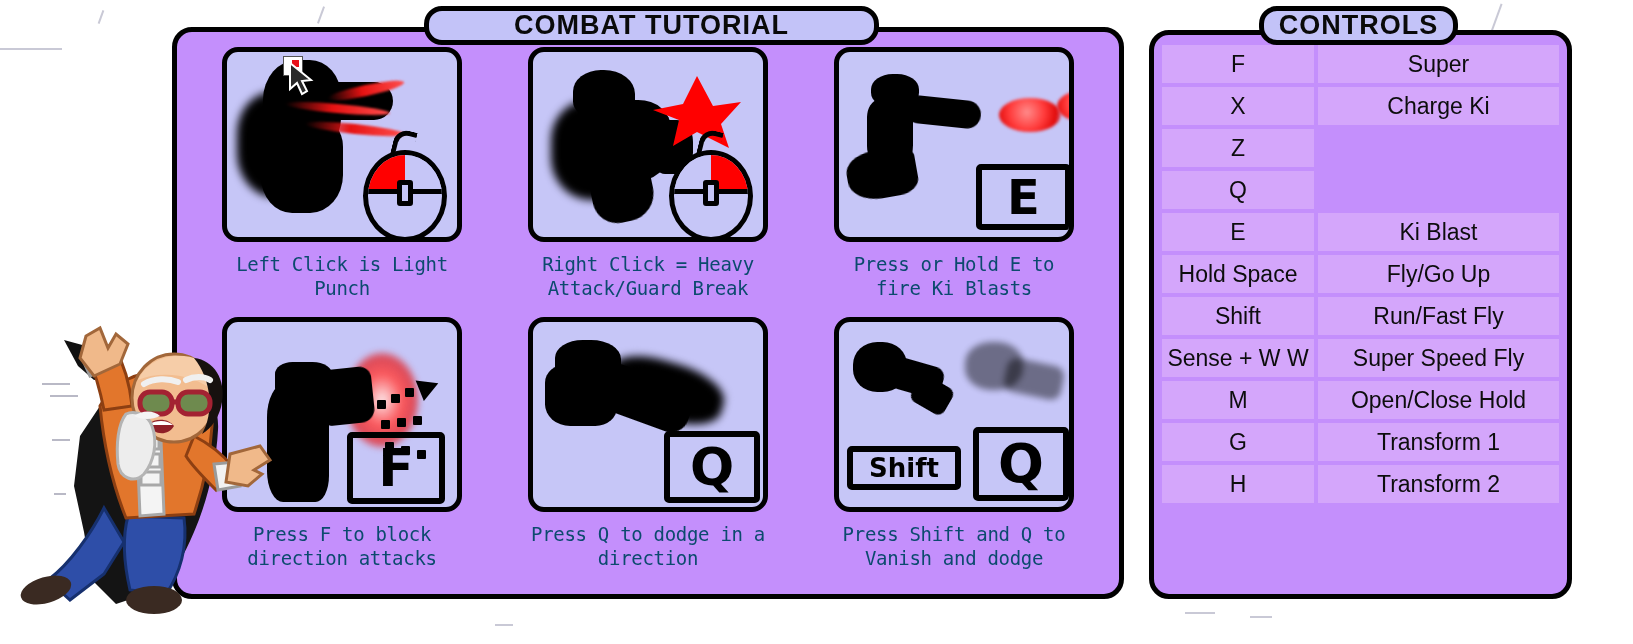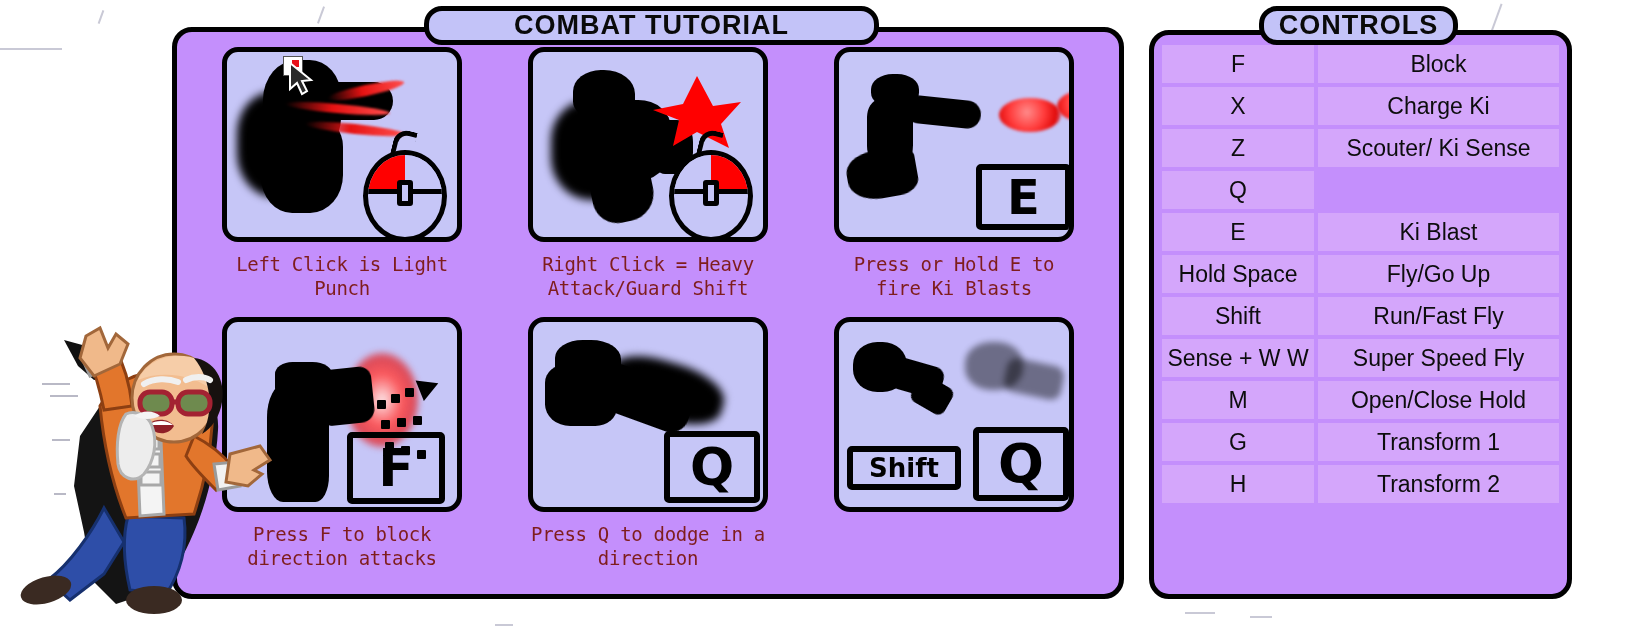--- a/index.html
+++ b/index.html
@@ -55,21 +55,21 @@
     overflow: hidden;
     flex: 0 0 auto;
   }
   .tut-caption {
     margin-top: 10px;
     width: 250px;
     text-align: center;
     font-family: "DejaVu Sans Mono", "Liberation Mono", monospace;
     font-size: 19px;
     line-height: 1.28;
-    color: #7f1d1d;
+    color: #0c4a6e;
     letter-spacing: -0.3px;
   }
 
   
   .fig {
     position: absolute;
     background: #000;
     border-radius: 40% 45% 38% 42%;
     filter: blur(0.4px);
   }
@@ -256,21 +256,21 @@
             <polygon points="46,4 62,34 90,30 70,52 78,76 46,60 22,74 28,48 2,38 32,32" fill="#ff0000"></polygon>
           </svg>
           <div class="mouse-cord" style="left:166px;top:78px;"></div>
           <div class="mouse" style="left:136px;top:98px;">
             <div class="lbtn"></div>
             <div class="rbtn on"></div>
             <div class="divline"></div>
             <div class="wheel"></div>
           </div>
         </div>
-        <div class="tut-caption">Right Click = Heavy Attack/Guard Shift</div>
+        <div class="tut-caption">Right Click = Heavy Attack/Guard Break</div>
       </div>
 
       <div class="tut-cell">
         <div class="tut-card">
           <div class="fig" style="left:32px;top:22px;width:48px;height:34px;border-radius:45%;"></div>
           <div class="fig" style="left:28px;top:48px;width:46px;height:70px;border-radius:25% 25% 35% 35%;"></div>
           <div class="fig" style="left:66px;top:46px;width:76px;height:28px;border-radius:14px;transform:rotate(6deg);"></div>
           <div class="fig" style="left:8px;top:98px;width:70px;height:48px;border-radius:40% 25% 30% 45%;transform:rotate(-10deg);"></div>
           <div class="orb" style="left:160px;top:46px;width:62px;height:34px;"></div>
           <div class="orb" style="left:218px;top:38px;width:56px;height:32px;"></div>
@@ -326,42 +326,42 @@
           <div class="fig" style="left:74px;top:58px;width:38px;height:30px;border-radius:8px;transform:rotate(30deg);"></div>
           <div class="fig ghost" style="left:126px;top:20px;width:58px;height:48px;border-radius:45%;"></div>
           <div class="fig ghost" style="left:166px;top:40px;width:58px;height:34px;border-radius:10px;transform:rotate(12deg);"></div>
           <div class="keybox" style="left:8px;top:124px;width:114px;height:44px;font-size:26px;">
             <span>Shift</span>
           </div>
           <div class="keybox" style="left:134px;top:105px;width:96px;height:74px;font-size:54px;">
             <span>Q</span>
           </div>
         </div>
+        <div class="tut-caption">Press Shift and Q to Vanish and dodge</div>
       </div>
 
     </div>
   </div>
 
   <div class="tab" style="left:1259px;top:6px;width:199px;height:39px;font-size:27px;">
     <span>CONTROLS</span>
   </div>
 
   <div class="panel" id="controls-panel">
     <div id="controls-table">
         <div class="ctrl-row">
           <div class="ctrl-key">F</div>
-          <div class="ctrl-act">Block</div>
+          <div class="ctrl-act">Super</div>
         </div>
         <div class="ctrl-row">
           <div class="ctrl-key">X</div>
           <div class="ctrl-act">Charge Ki</div>
         </div>
         <div class="ctrl-row">
           <div class="ctrl-key">Z</div>
-          <div class="ctrl-act">Scouter/ Ki Sense</div>
         </div>
         <div class="ctrl-row">
           <div class="ctrl-key">Q</div>
         </div>
         <div class="ctrl-row">
           <div class="ctrl-key">E</div>
           <div class="ctrl-act">Ki Blast</div>
         </div>
         <div class="ctrl-row">
           <div class="ctrl-key">Hold Space</div>

